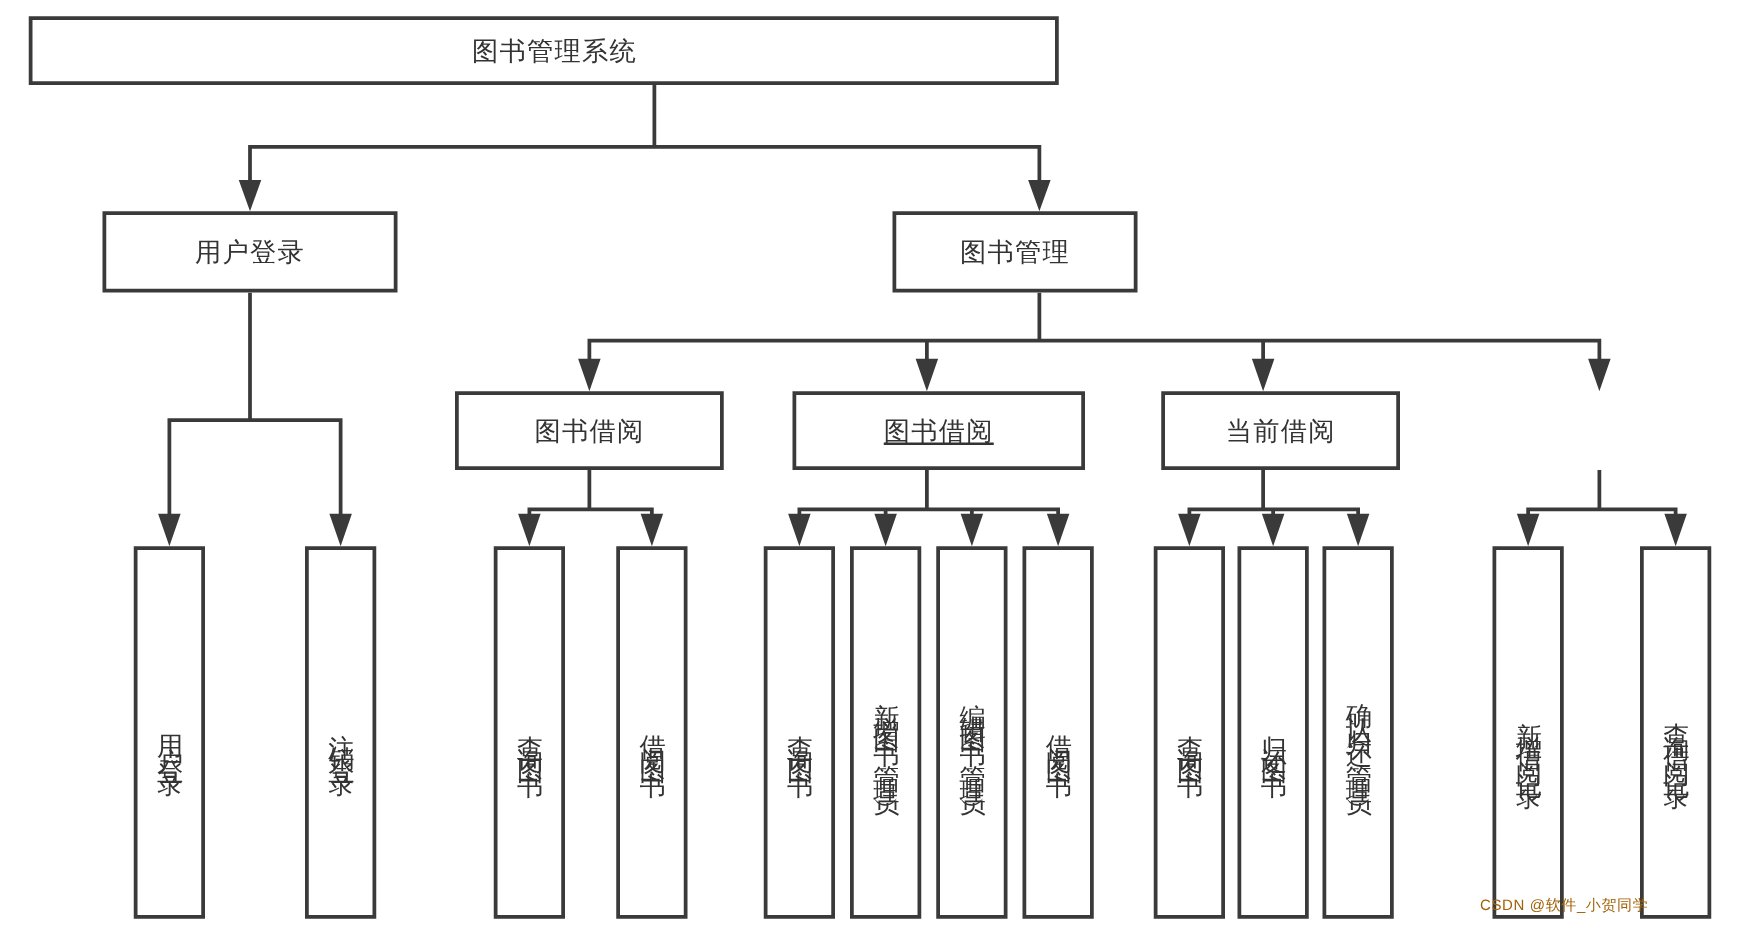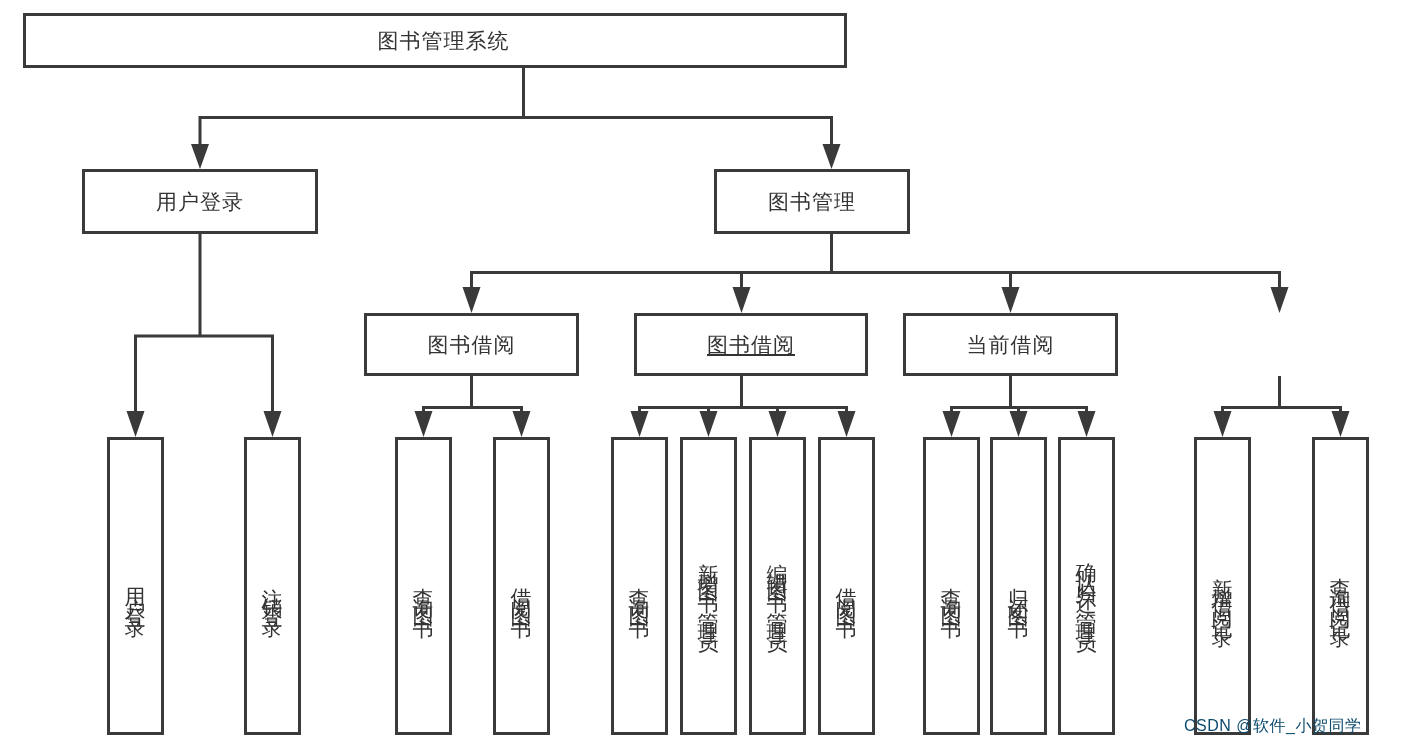--- a/index.html
+++ b/index.html
@@ -44,22 +44,22 @@
     text-orientation: mixed;
     letter-spacing: 10px;
     line-height: 1;
     padding-top: 10px;
     white-space: nowrap;
   }
   .watermark {
     position: absolute;
     left: 1184px;
     top: 716px;
-    font-size: 16px;
-    color: #0c4a6e;
+    font-size: 12px;
+    color: #a16207;
     letter-spacing: 0.5px;
     white-space: nowrap;
   }
 </style>
 </head>
 <body>
 
 <div id="page">
 
   <svg id="connectors" viewBox="0 0 1405 747" xmlns="http://www.w3.org/2000/svg">
@@ -103,21 +103,21 @@
          M1331.5 411 H1349.5 L1340.5 437 Z"></path>
   </svg>
 
   <div class="node root" style="left:23px; top:13px; width:824px; height:55px;padding-left:17px;">图书管理系统</div>
 
   <div class="node h" style="left:82px; top:169px; width:236px; height:65px;">用户登录</div>
   <div class="node h" style="left:714px; top:169px; width:196px; height:65px;">图书管理</div>
 
   <div class="node h" style="left:364px; top:313px; width:215px; height:63px;">图书借阅</div>
   <div class="node h" style="left:634px; top:313px; width:234px; height:63px;text-decoration:underline;">图书借阅</div>
-  <div class="node h" style="left:903px; top:313px; width:215px; height:63px;">当前借阅</div>
+  <div class="node h" style="left:929px; top:313px; width:191px; height:63px;">当前借阅</div>
 
   <div class="node leaf" style="left:107px; top:437px; width:57px; height:298px;">
     <span class="vtext">用户登录</span>
   </div>
   <div class="node leaf" style="left:244px; top:437px; width:57px; height:298px;">
     <span class="vtext">注销登录</span>
   </div>
 
   <div class="node leaf" style="left:395px; top:437px; width:57px; height:298px;">
     <span class="vtext">查询图书</span>

